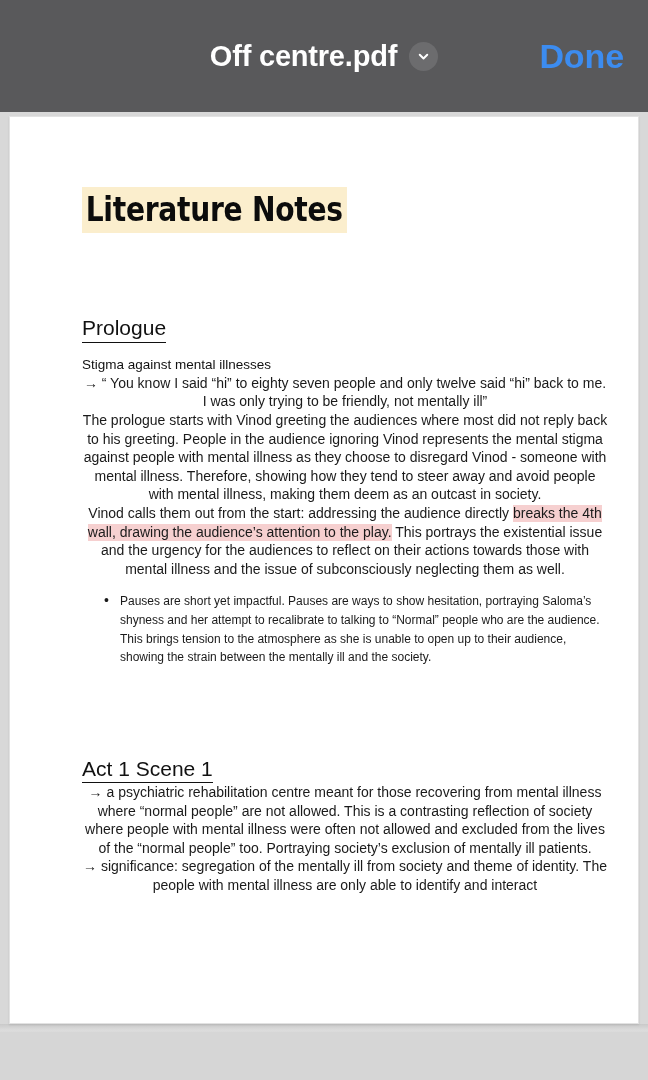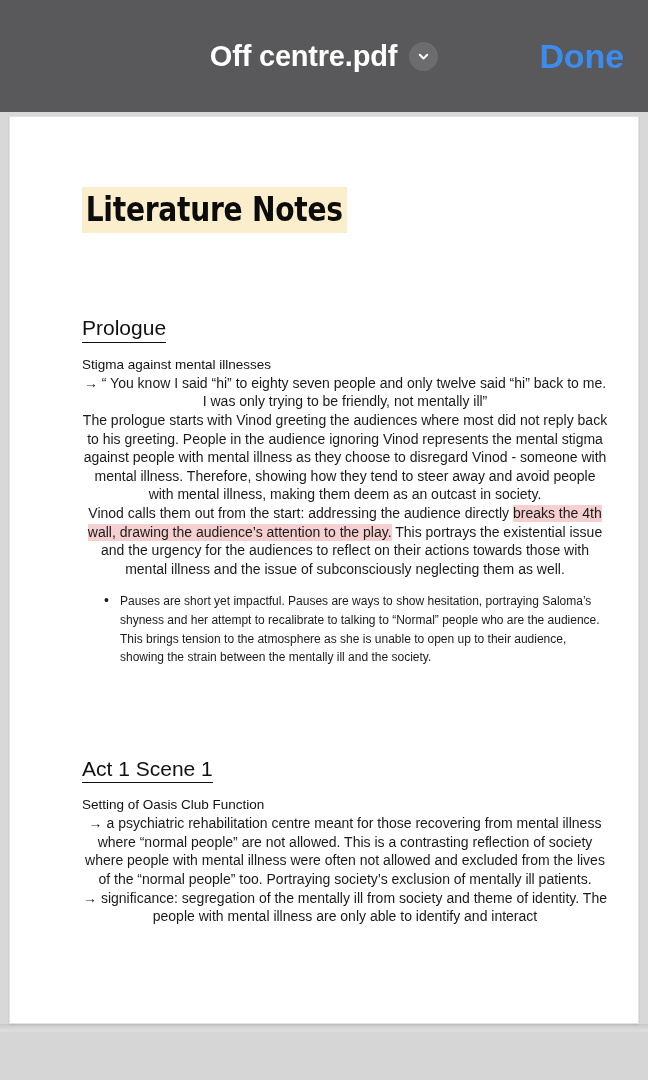--- a/index.html
+++ b/index.html
@@ -214,21 +214,20 @@
 
 
       <ul class="bullets">
         <li>Pauses are short yet impactful. Pauses are ways to show hesitation, portraying Saloma’s shyness and her attempt to recalibrate to talking to “Normal” people who are the audience. This brings tension to the atmosphere as she is unable to open up to their audience, showing the strain between the mentally ill and the society.</li>
       </ul>
 
       <div class="h2-wrap tight">
         <div class="h2">Act 1 Scene 1</div>
       </div>
 
-      <div class="h3">Setting of Oasis Club Function</div>
 
       <p class="body">→ a psychiatric rehabilitation centre meant for those recovering from mental illness where “normal people” are not allowed. This is a contrasting reflection of society where people with mental illness were often not allowed and excluded from the lives of the “normal people” too. Portraying society’s exclusion of mentally ill patients.</p>
 
       <p class="body">→ significance: segregation of the mentally ill from society and theme of identity. The people with mental illness are only able to identify and interact</p>
 
     </div>
   </div>
 
   <div class="page-gap"></div>
 

